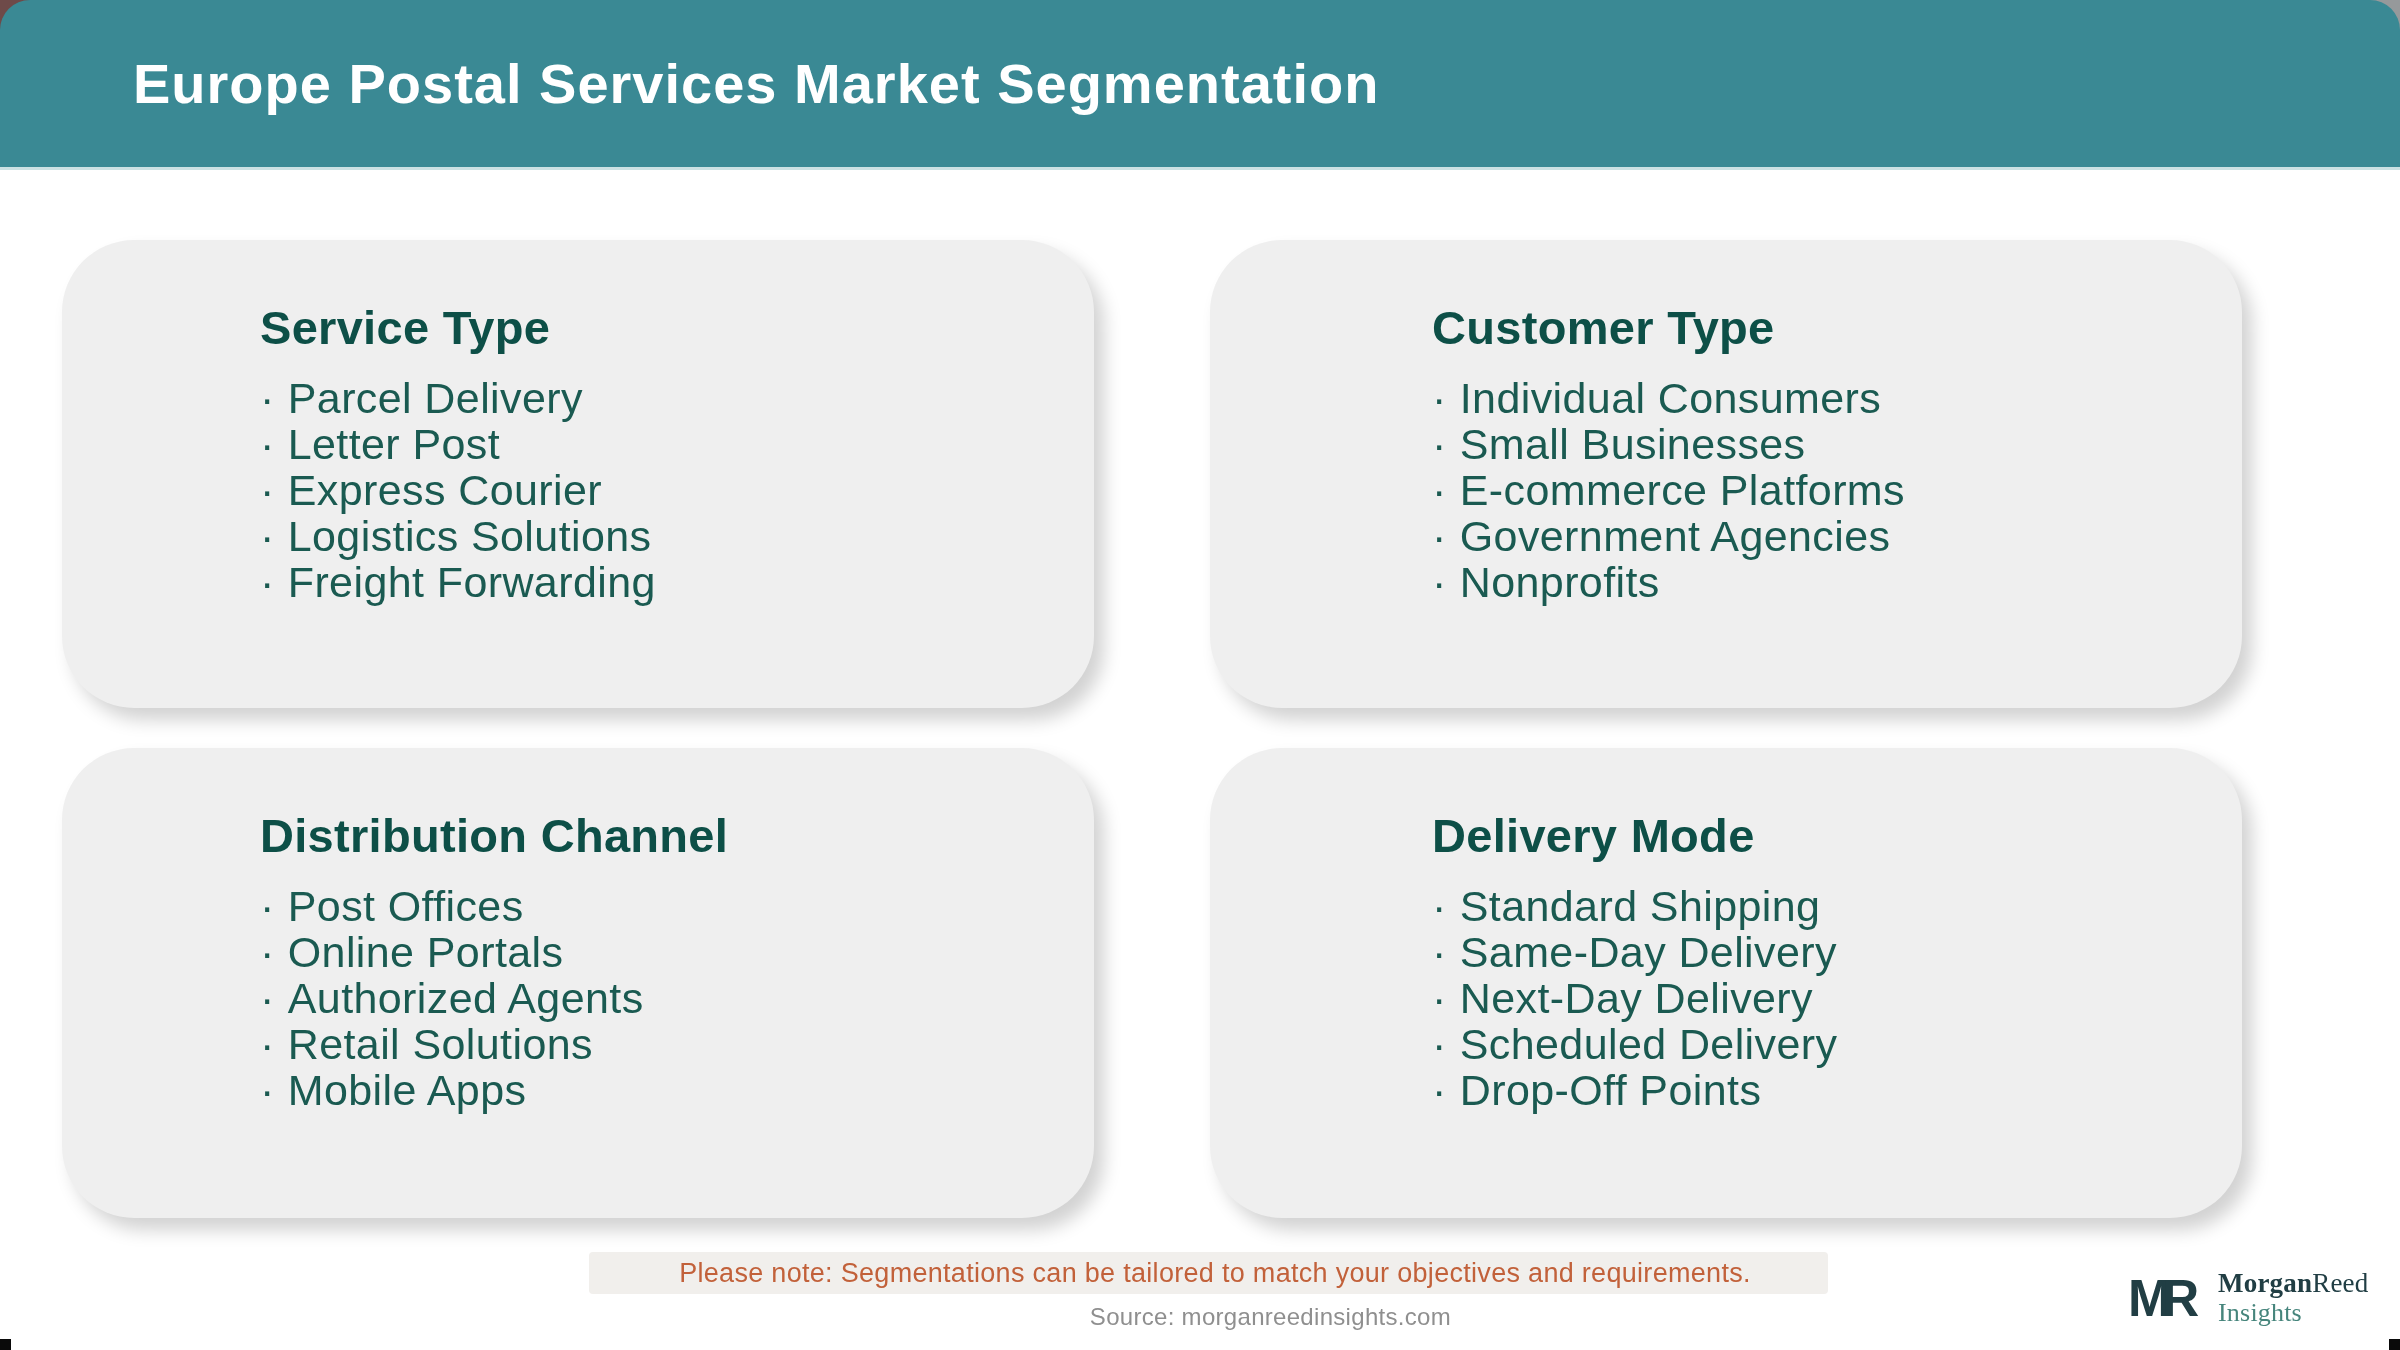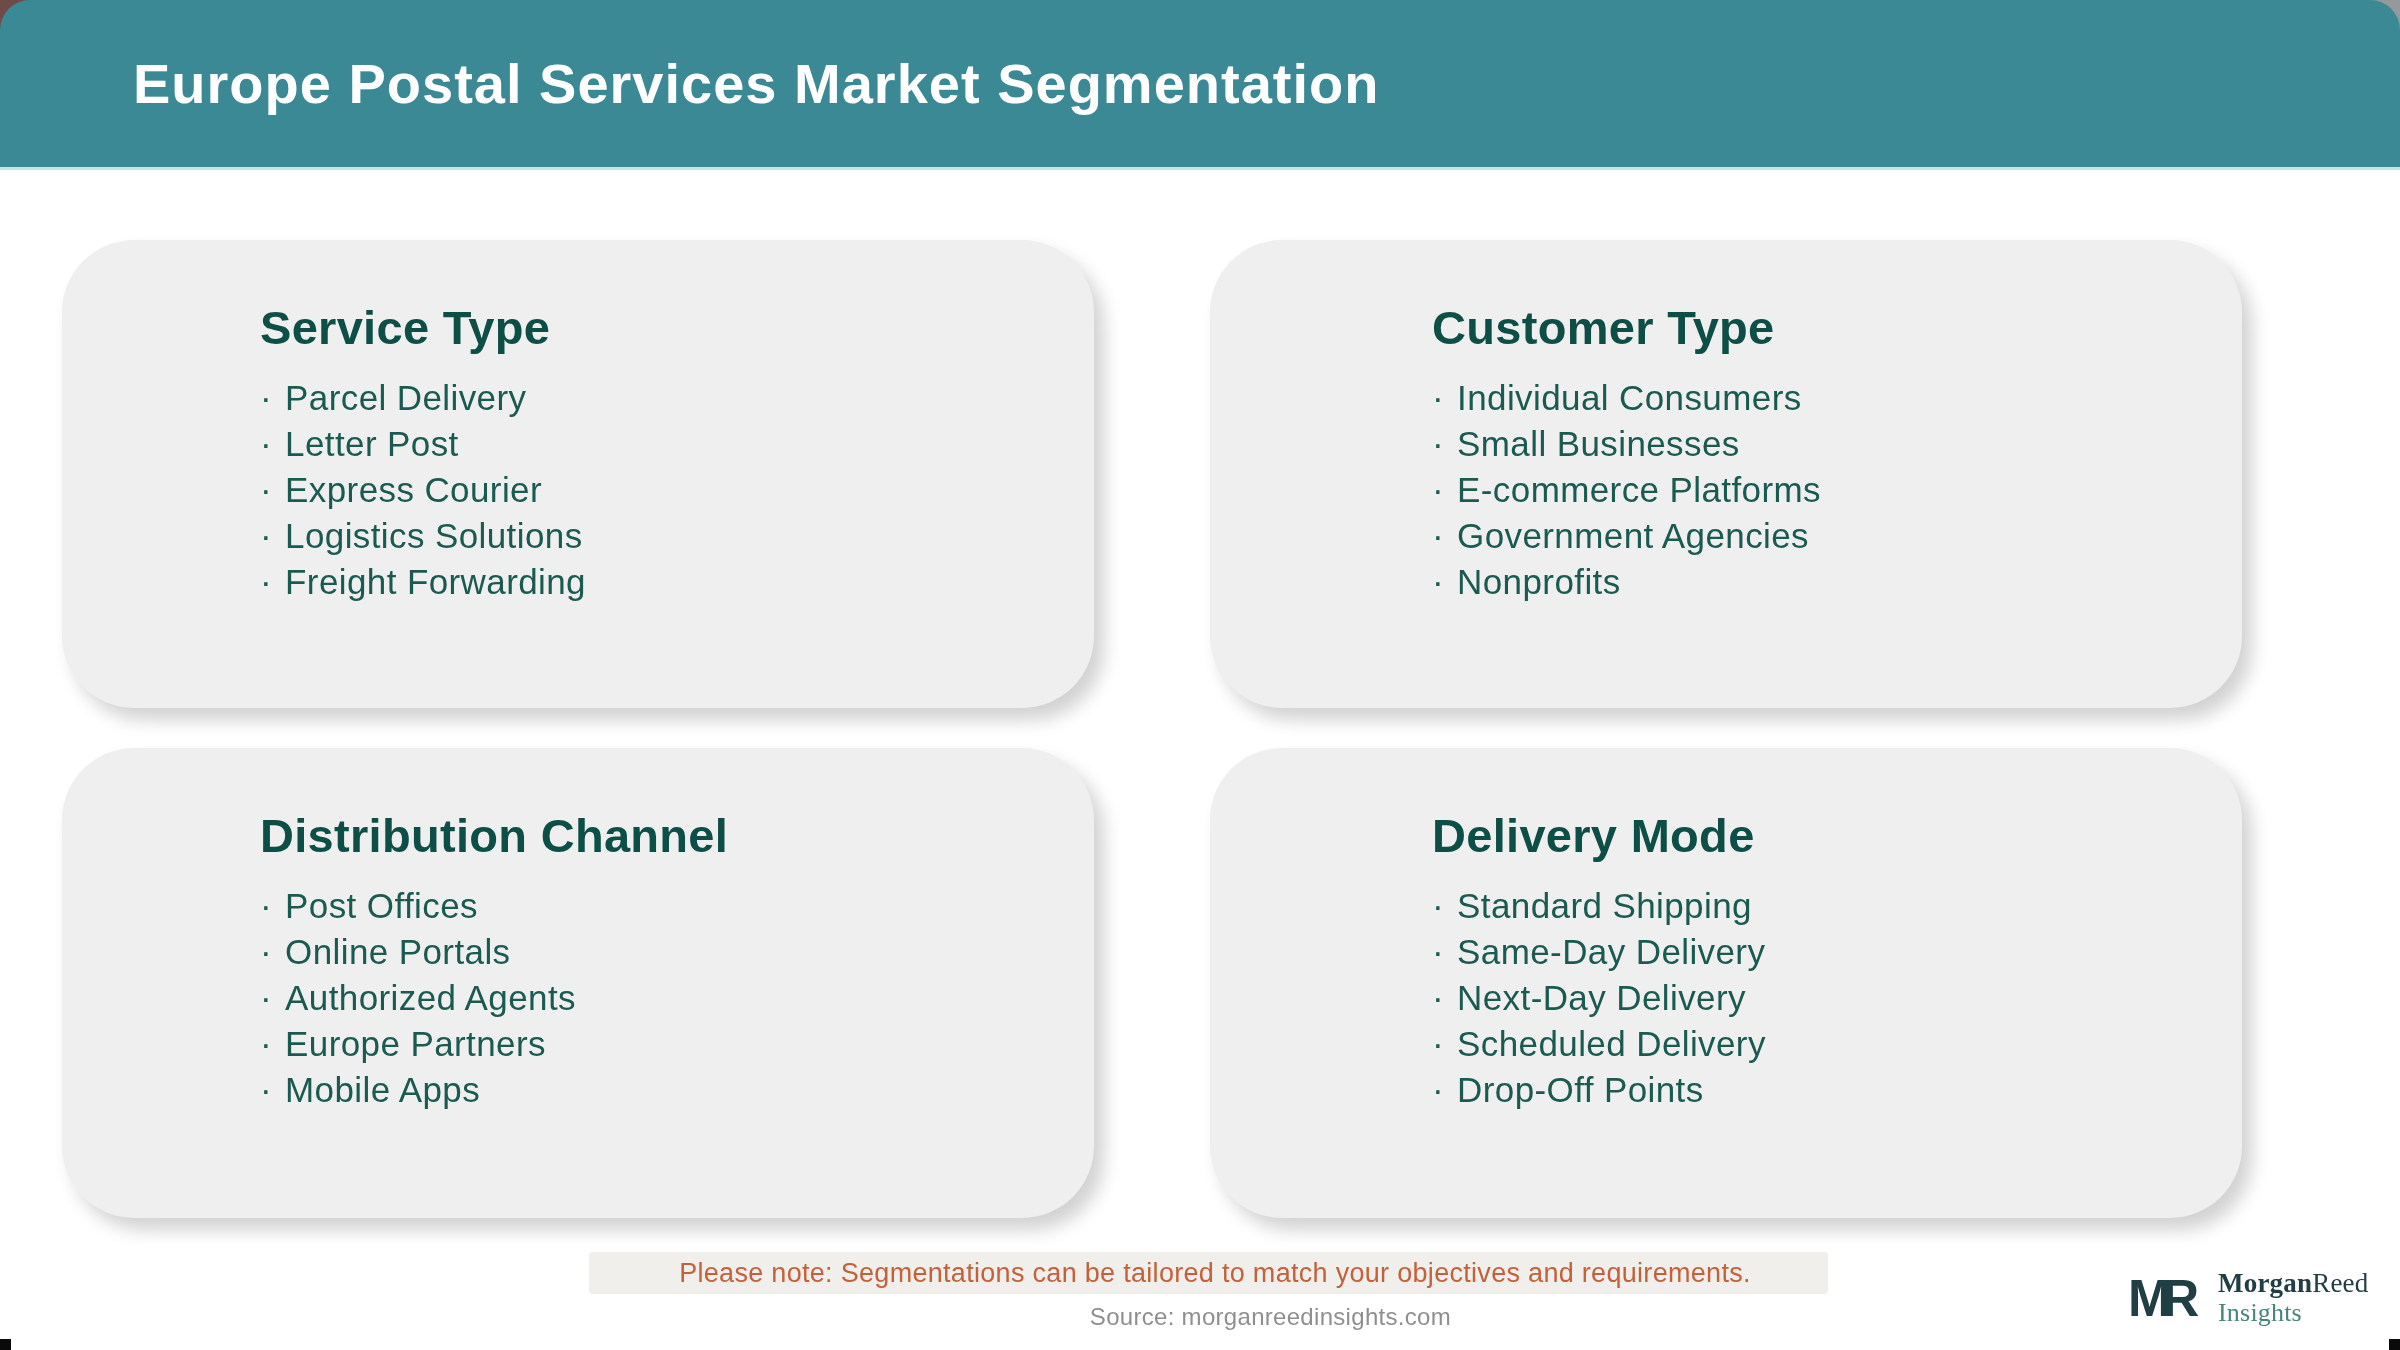--- a/index.html
+++ b/index.html
@@ -30,21 +30,21 @@
   .card.row1{top:240px;height:468px;}
   .card.row2{top:748px;height:470px;}
   .card.col1{left:62px;padding-left:198px;padding-right:40px;}
   .card.col2{left:1210px;padding-left:222px;padding-right:20px;}
   .card h2{
     margin:0 0 20px 0;font-size:47px;font-weight:700;color:#0d4f47;
     letter-spacing:0.3px;
   }
   .card ul{list-style:none;margin:0;padding:0;}
   .card li{
-    font-size:35px;line-height:46px;color:#1a5a51;letter-spacing:0.4px;
+    font-size:43px;line-height:46px;color:#1a5a51;letter-spacing:0.4px;
     white-space:nowrap;
   }
   .card li::before{content:attr(data-bullet);padding-right:13px;}
   
   .note-bar{
     position:absolute;left:589px;top:1252px;width:1226px;height:42px;
     background:#f1efec;border-radius:4px;
     display:flex;align-items:center;justify-content:center;
     color:#c2613a;font-size:27px;letter-spacing:0.3px;padding-left:13px;
   }
@@ -103,21 +103,21 @@
       <li data-bullet="·">Nonprofits</li>
     </ul>
   </div>
 
   <div class="card row2 col1">
     <h2>Distribution Channel</h2>
     <ul>
       <li data-bullet="·">Post Offices</li>
       <li data-bullet="·">Online Portals</li>
       <li data-bullet="·">Authorized Agents</li>
-      <li data-bullet="·">Europe Partners</li>
+      <li data-bullet="·">Retail Solutions</li>
       <li data-bullet="·">Mobile Apps</li>
     </ul>
   </div>
 
   <div class="card row2 col2">
     <h2>Delivery Mode</h2>
     <ul>
       <li data-bullet="·">Standard Shipping</li>
       <li data-bullet="·">Same-Day Delivery</li>
       <li data-bullet="·">Next-Day Delivery</li>

